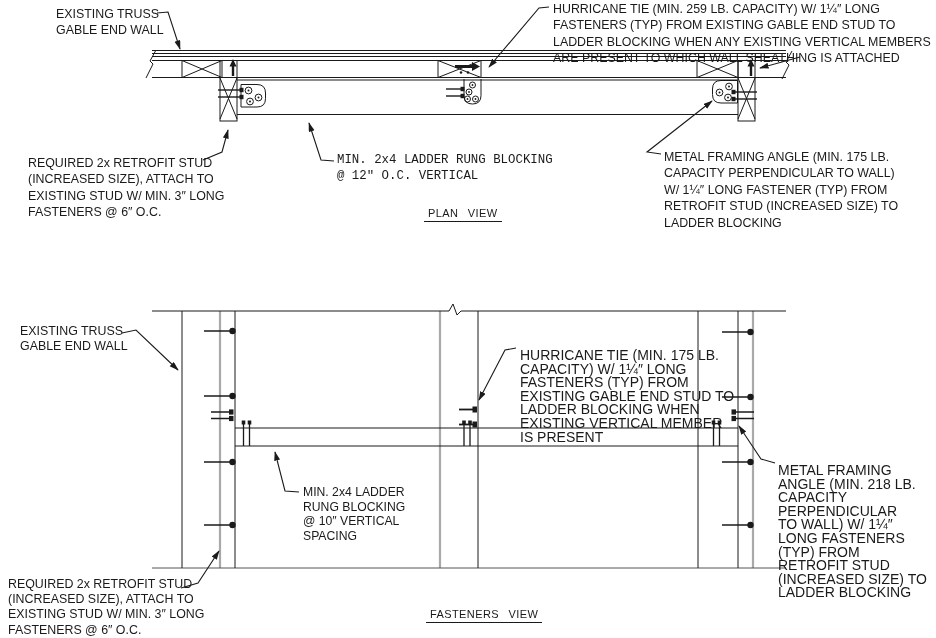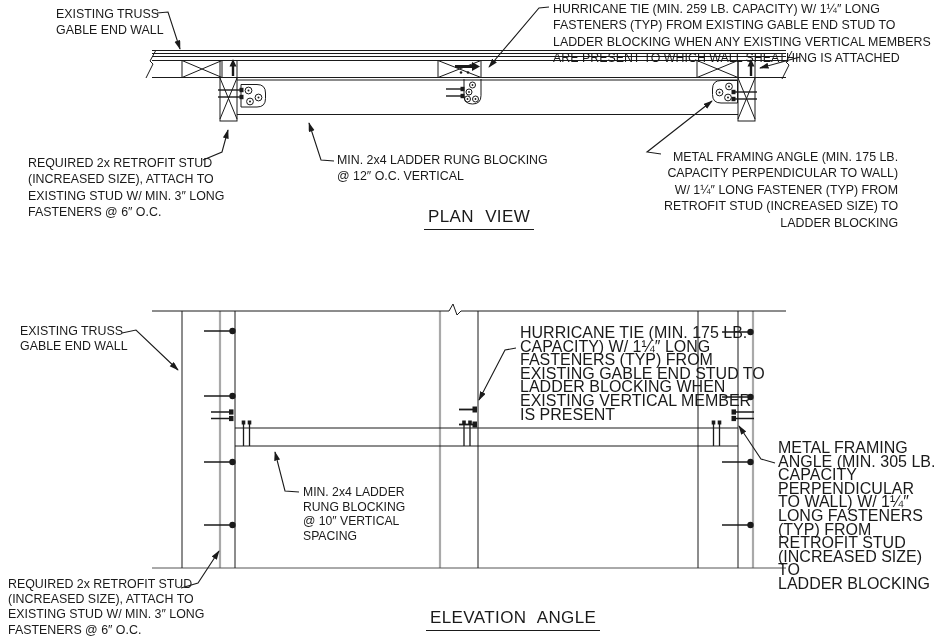--- a/index.html
+++ b/index.html
@@ -5,25 +5,25 @@
   html,body{margin:0;padding:0;background:#fff;}
   #sheet{
     position:relative;width:936px;height:638px;background:#ffffff;
     font-family:"Liberation Sans", sans-serif;color:#1a1a1a;overflow:hidden;
   }
   #linework{position:absolute;left:0;top:0;}
   .lbl{
     position:absolute;white-space:pre-line;font-size:12.4px;line-height:16.4px;
     letter-spacing:0px;color:#1a1a1a;
   }
-  .lbl.small{font-size:16px;line-height:13.6px;}
+  .lbl.small{font-size:14px;line-height:13.6px;margin-top:23px;}
   .lbl.mid{font-size:12.2px;line-height:14.6px;}
   .lbl.wide15{line-height:15.2px;}
   .title{
-    position:absolute;font-size:17px;color:#1a1a1a;word-spacing:6px;
+    position:absolute;font-size:11px;color:#1a1a1a;word-spacing:6px;
     border-bottom:1.4px solid #1a1a1a;padding:0 4px 2px 4px;letter-spacing:0.4px;
   }
   svg line, svg rect, svg path, svg polyline{shape-rendering:geometricPrecision;}
 </style>
 </head>
 <body>
 
 <div id="sheet">
 
 <svg id="linework" width="936" height="638" viewBox="0 0 936 638">
@@ -258,24 +258,24 @@
 <div class="lbl" style="left:553px;top:1px;">HURRICANE TIE (MIN. 259 LB. CAPACITY) W/ 1¼″ LONG
 FASTENERS (TYP) FROM EXISTING GABLE END STUD TO
 LADDER BLOCKING WHEN ANY EXISTING VERTICAL MEMBERS
 ARE PRESENT TO WHICH WALL SHEATHING IS ATTACHED</div>
 
 <div class="lbl" style="left:28px;top:155px;">REQUIRED 2x RETROFIT STUD
 (INCREASED SIZE), ATTACH TO
 EXISTING STUD W/ MIN. 3″ LONG
 FASTENERS @ 6″ O.C.</div>
 
-<div class="lbl" style="left:337px;top:152px;">MIN. 2x4 LADDER RUNG BLOCKING
+<div class="lbl" style="left:337px;top:152px;font-family:Liberation Mono, monospace;">MIN. 2x4 LADDER RUNG BLOCKING
 @ 12″ O.C. VERTICAL</div>
 
-<div class="lbl" style="left:664px;top:149px;text-align:right;">METAL FRAMING ANGLE (MIN. 175 LB.
+<div class="lbl" style="left:664px;top:149px;">METAL FRAMING ANGLE (MIN. 175 LB.
 CAPACITY PERPENDICULAR TO WALL)
 W/ 1¼″ LONG FASTENER (TYP) FROM
 RETROFIT STUD (INCREASED SIZE) TO
 LADDER BLOCKING</div>
 
 <div class="title" style="left:424px;top:207px;">PLAN VIEW</div>
 
 <div class="lbl wide15" style="left:20px;top:324px;">EXISTING TRUSS
 GABLE END WALL</div>
 
@@ -286,29 +286,29 @@
 LADDER BLOCKING WHEN
 EXISTING VERTICAL MEMBER
 IS PRESENT</div>
 
 <div class="lbl mid" style="left:303px;top:485px;">MIN. 2x4 LADDER
 RUNG BLOCKING
 @ 10″ VERTICAL
 SPACING</div>
 
 <div class="lbl small" style="left:778px;top:441px;">METAL FRAMING
-ANGLE (MIN. 305 LB.
+ANGLE (MIN. 218 LB.
 CAPACITY PERPENDICULAR
 TO WALL) W/ 1¼″
 LONG FASTENERS
 (TYP) FROM
 RETROFIT STUD
 (INCREASED SIZE) TO
 LADDER BLOCKING</div>
 
 <div class="lbl wide15" style="left:8px;top:577px;">REQUIRED 2x RETROFIT STUD
 (INCREASED SIZE), ATTACH TO
 EXISTING STUD W/ MIN. 3″ LONG
 FASTENERS @ 6″ O.C.</div>
 
-<div class="title" style="left:426px;top:608px;">ELEVATION ANGLE</div>
+<div class="title" style="left:426px;top:608px;">FASTENERS VIEW</div>
 
 </div>
 
 </body></html>

